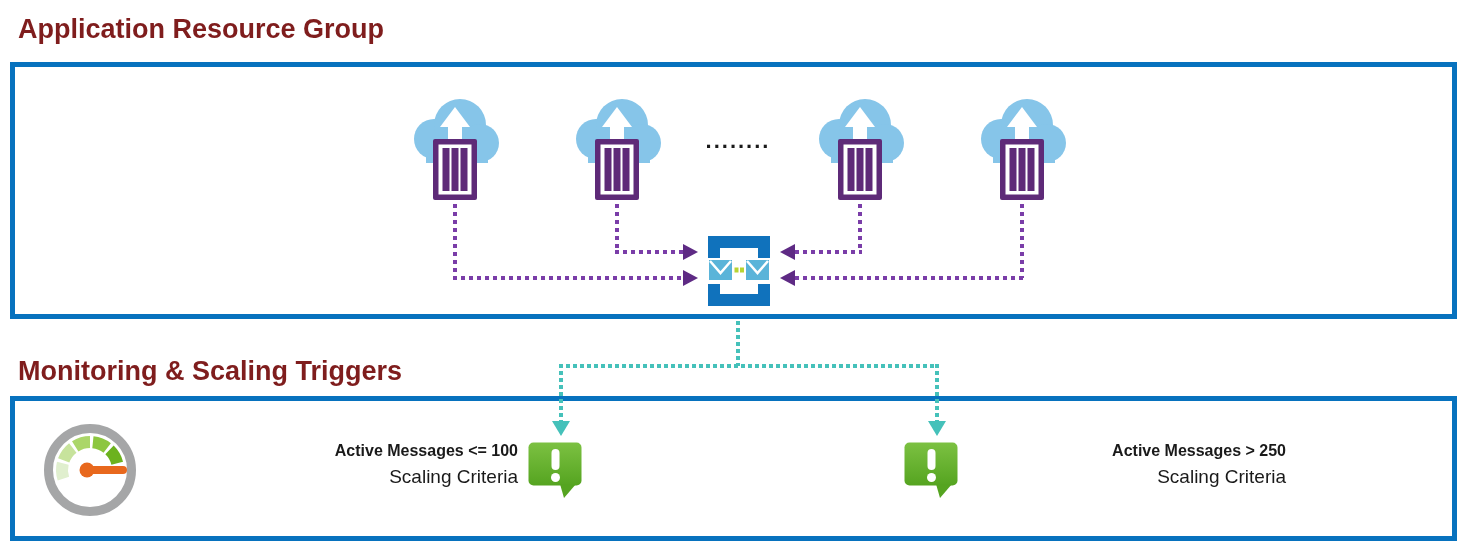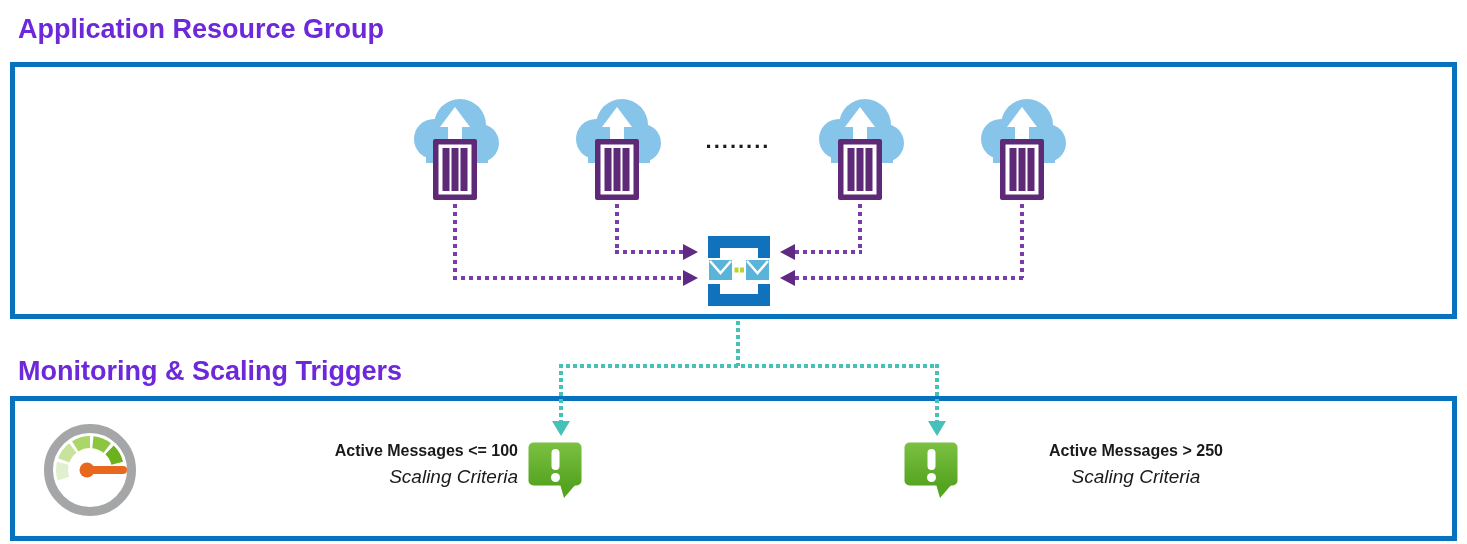--- a/index.html
+++ b/index.html
@@ -1,21 +1,21 @@
 <!DOCTYPE html>
 <html><head>
 <meta charset="utf-8">
 <style>
   html,body{margin:0;padding:0;background:#fff;}
   .canvas{
     position:relative;width:1467px;height:544px;background:#fff;overflow:hidden;
     font-family:"Liberation Sans", sans-serif;
   }
   .section-title{
-    position:absolute;left:18px;font-size:27px;font-weight:bold;color:#6d28d9;
+    position:absolute;left:18px;font-size:27px;font-weight:bold;color:#7f1d1d;
     letter-spacing:0px;white-space:nowrap;
   }
   .group-box{
     position:absolute;left:10px;width:1447px;border:5px solid #0772BE;
     box-sizing:border-box;background:#fff;
   }
   #box-app{top:62px;height:257px;}
   #box-mon{top:396px;height:145px;}
   .icon-abs{position:absolute;}
   .ellipsis{
@@ -26,23 +26,23 @@
   .pline-h{position:absolute;height:4px;background-image:repeating-linear-gradient(90deg,#7A3DA8 0 4px,transparent 4px 8px);}
   .pline-v{position:absolute;width:4px;background-image:repeating-linear-gradient(180deg,#7A3DA8 0 4px,transparent 4px 8px);}
   .tline-h{position:absolute;height:4px;background-image:repeating-linear-gradient(90deg,#45C1BA 0 4px,transparent 4px 7px);}
   .tline-v{position:absolute;width:4px;background-image:repeating-linear-gradient(180deg,#45C1BA 0 4px,transparent 4px 7px);}
   .parrow-r{position:absolute;width:0;height:0;border-top:8px solid transparent;border-bottom:8px solid transparent;border-left:15px solid #5E2A84;}
   .parrow-l{position:absolute;width:0;height:0;border-top:8px solid transparent;border-bottom:8px solid transparent;border-right:15px solid #5E2A84;}
   .tarrow-d{position:absolute;width:0;height:0;border-left:9px solid transparent;border-right:9px solid transparent;border-top:15px solid #45C1BA;}
   
   .trig-text{position:absolute;top:438px;color:#1a1a1a;}
   .trig-text .line1{font-size:16px;font-weight:bold;line-height:26px;white-space:nowrap;}
-  .trig-text .line2{font-size:19px;font-style:italic;line-height:25px;white-space:nowrap;}
+  .trig-text .line2{font-size:19px;line-height:25px;white-space:nowrap;}
   #trig-left{left:240px;width:278px;text-align:right;}
-  #trig-right{left:986px;width:300px;text-align:center;}
+  #trig-right{left:986px;width:300px;text-align:right;}
 </style>
 </head>
 <body>
 
 <div class="canvas">
 
   <svg width="0" height="0" style="position:absolute" aria-hidden="true">
     <defs>
       <linearGradient id="alert-grad" x1="0" y1="0" x2="0" y2="1">
         <stop offset="0" stop-color="#7CC142"></stop>

